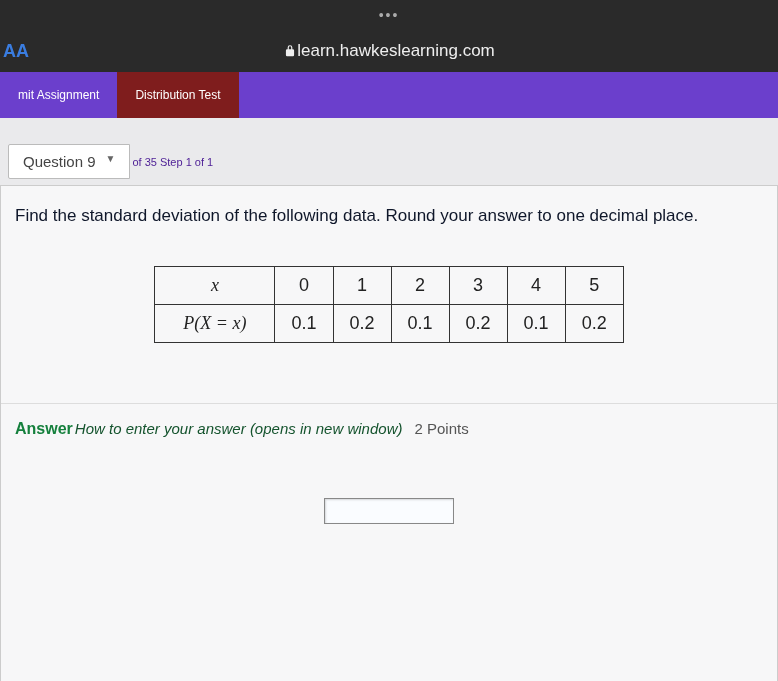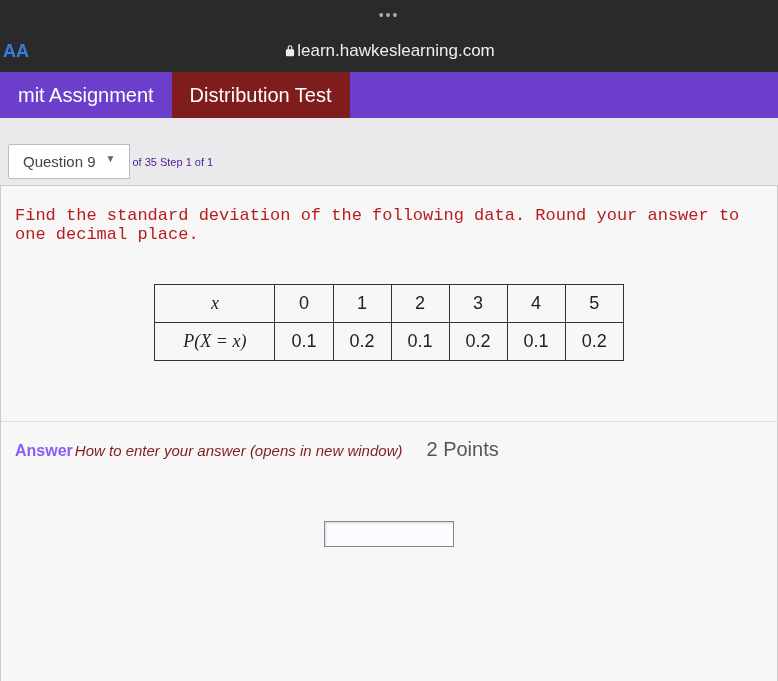--- a/index.html
+++ b/index.html
@@ -47,21 +47,21 @@
       height: 46px;
       background: #6b3fcc;
       display: flex;
       align-items: stretch;
     }
     .tab {
       padding: 12px 18px;
       display: flex;
       align-items: center;
       color: #fff;
-      font-size: 20px;
+      font-size: 12px;
       cursor: pointer;
     }
     .tab.active { background: #7f1d1d; }
     .content-top {
       background: #eaeaec;
       height: 20px;
     }
     .question-bar {
       background: #eaeaec;
       display: flex;
@@ -88,23 +88,22 @@
       border-left: none;
     }
     .main-panel {
       background: #f7f7f8;
       border: 1px solid #ccc;
       margin: 0;
       min-height: 500px;
     }
     .prompt {
       padding: 20px 14px 40px;
-      color: #b91c1c;
+      color: #0f172a;
       font-size: 17px;
-      font-family: Liberation Mono, monospace;
     }
     .table-wrap { display: flex; justify-content: center; padding: 0 0 60px; }
     table.data {
       border-collapse: collapse;
       font-size: 18px;
       color: #222;
     }
     table.data td {
       border: 1px solid #333;
       padding: 8px 16px;
@@ -120,29 +119,29 @@
       border-top: 1px solid #ddd;
       padding: 16px 14px;
     }
     .answer-line {
       font-size: 16px;
       color: #333;
       display: flex;
       align-items: baseline;
       gap: 0;
     }
-    .answer-label { font-weight: 700; color: #8b5cf6; }
+    .answer-label { font-weight: 700; color: #15803d; }
     .hint-link {
-      color: #7f1d1d;
+      color: #14532d;
       font-style: italic;
       font-size: 15px;
       margin-left: 2px;
       cursor: pointer;
     }
-    .points { margin-left: 24px; color: #555; font-size: 20px; }
+    .points { margin-left: 12px; color: #555; font-size: 15px; }
     .input-row { display: flex; justify-content: center; padding: 60px 0 0; }
     .answer-input {
       width: 130px;
       height: 26px;
       border: 1px solid #888;
       background: #fafcff;
       padding: 2px 6px;
       font-size: 15px;
       box-shadow: inset 1px 1px 2px rgba(0,0,0,.15);
     }

